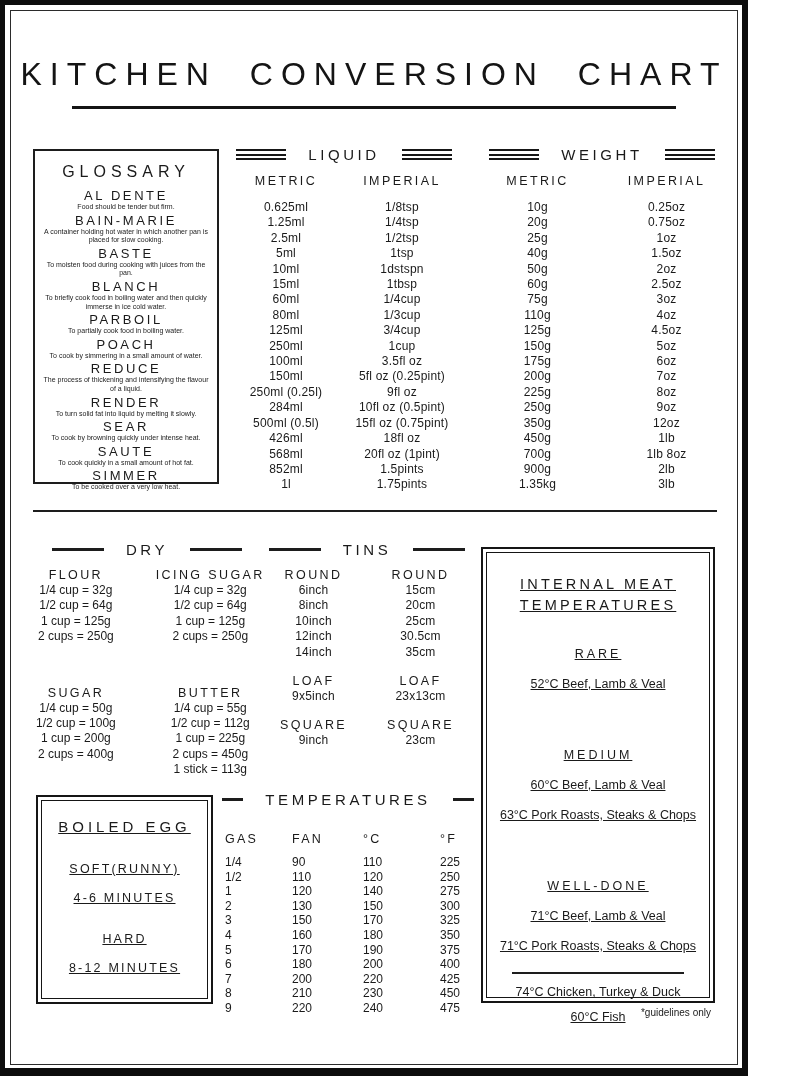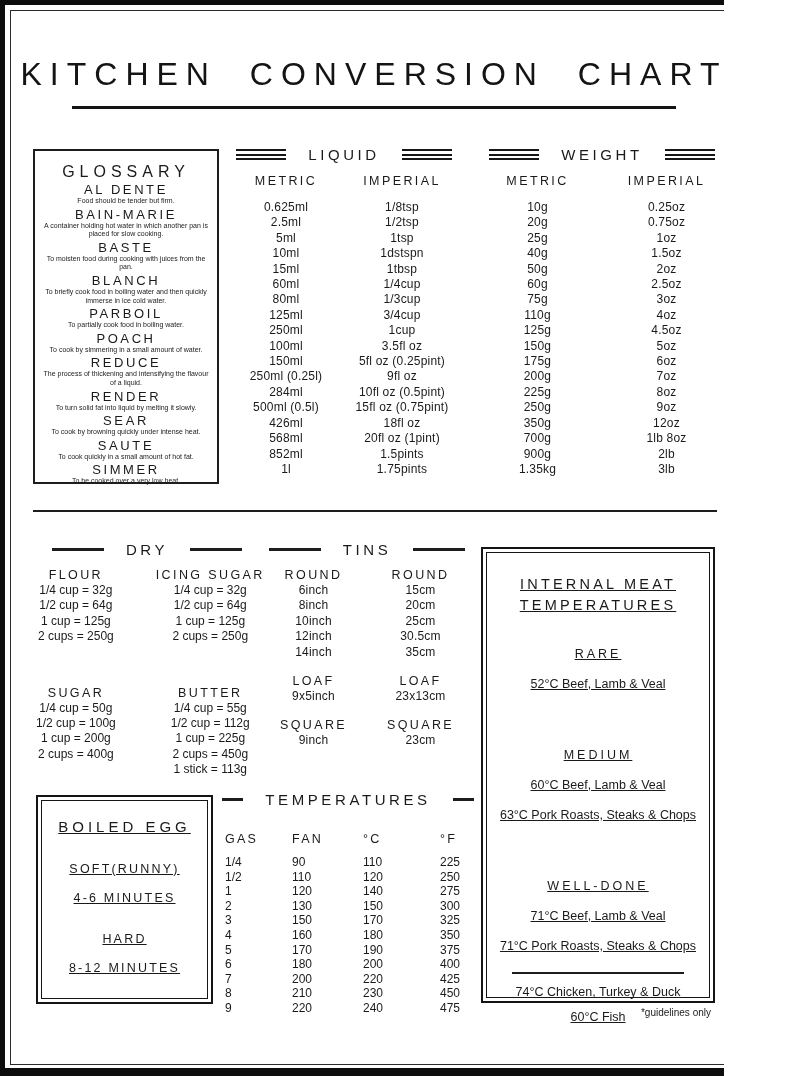--- a/index.html
+++ b/index.html
@@ -1,18 +1,18 @@
 <!DOCTYPE html>
 <html><head>
 <meta charset="utf-8">
 <style>
   html,body { margin:0; padding:0; background:#ffffff; }
   .page {
     position:relative; width:724px; height:1076px; background:#ffffff;
-    font-family:"Liberation Sans", sans-serif; color:#1a1a1a; overflow:hidden;
+    font-family:"Liberation Sans", sans-serif; color:#1a1a1a; overflow:hidden;padding-left:44px;
   }
   
   .outer-frame {
     position:absolute; left:0; top:0; width:748px; height:1076px;
     border:5px solid #0d0d0d; border-right-width:6px; border-bottom-width:8px;
     box-sizing:border-box; pointer-events:none;
   }
   .inner-frame {
     position:absolute; left:10px; top:10px; width:728px; height:1055px;
     border:1.5px solid #2b2b2b; box-sizing:border-box; pointer-events:none;
@@ -21,21 +21,21 @@
   .title-wrap { position:absolute; left:0; top:56px; width:748px; text-align:center; }
   .page-title { font-size:32px; letter-spacing:8px; word-spacing:16px; color:#141414; white-space:nowrap; }
   .title-underline { margin:13px auto 0 auto; width:604px; height:3px; background:#141414; }
 
   
   .glossary-box {
     position:absolute; left:33px; top:149px; width:186px; height:335px;
     border:2px solid #1d1d1d; box-sizing:border-box; text-align:center;
     padding:12px 5px 0 5px;
   }
-  .glossary-title { font-size:16px; letter-spacing:5px; margin-bottom:1px; }
+  .glossary-title { font-size:16px; letter-spacing:5px; margin-bottom:7px; }
   .gloss-term { font-size:13px; letter-spacing:2.6px; line-height:15px; white-space:nowrap; }
   .gloss-def  { font-size:7px; line-height:8.6px; color:#222; margin-bottom:1px; }
 
   
   .sec-header { display:flex; align-items:center; justify-content:center; gap:22px; }
   .sec-title  { font-size:15px; letter-spacing:3.6px; white-space:nowrap; }
   .triple-line {
     width:50px; height:11px;
     background:linear-gradient(#161616 0 2px, transparent 2px 4.6px,
                #161616 4.6px 6.6px, transparent 6.6px 9px, #161616 9px 11px);
@@ -181,20 +181,24 @@
       <span class="colhead">METRIC</span>
       <span class="colhead">IMPERIAL</span>
     </div>
     <div class="rows">
 
         <div class="trow">
           <span class="tcell">0.625ml</span>
           <span class="tcell">1/8tsp</span>
         </div>
 
+        <div class="trow">
+          <span class="tcell">1.25ml</span>
+          <span class="tcell">1/4tsp</span>
+        </div>
 
         <div class="trow">
           <span class="tcell">2.5ml</span>
           <span class="tcell">1/2tsp</span>
         </div>
 
         <div class="trow">
           <span class="tcell">5ml</span>
           <span class="tcell">1tsp</span>
         </div>
@@ -356,20 +360,24 @@
         <div class="trow">
           <span class="tcell">250g</span>
           <span class="tcell">9oz</span>
         </div>
 
         <div class="trow">
           <span class="tcell">350g</span>
           <span class="tcell">12oz</span>
         </div>
 
+        <div class="trow">
+          <span class="tcell">450g</span>
+          <span class="tcell">1lb</span>
+        </div>
 
         <div class="trow">
           <span class="tcell">700g</span>
           <span class="tcell">1lb 8oz</span>
         </div>
 
         <div class="trow">
           <span class="tcell">900g</span>
           <span class="tcell">2lb</span>
         </div>

